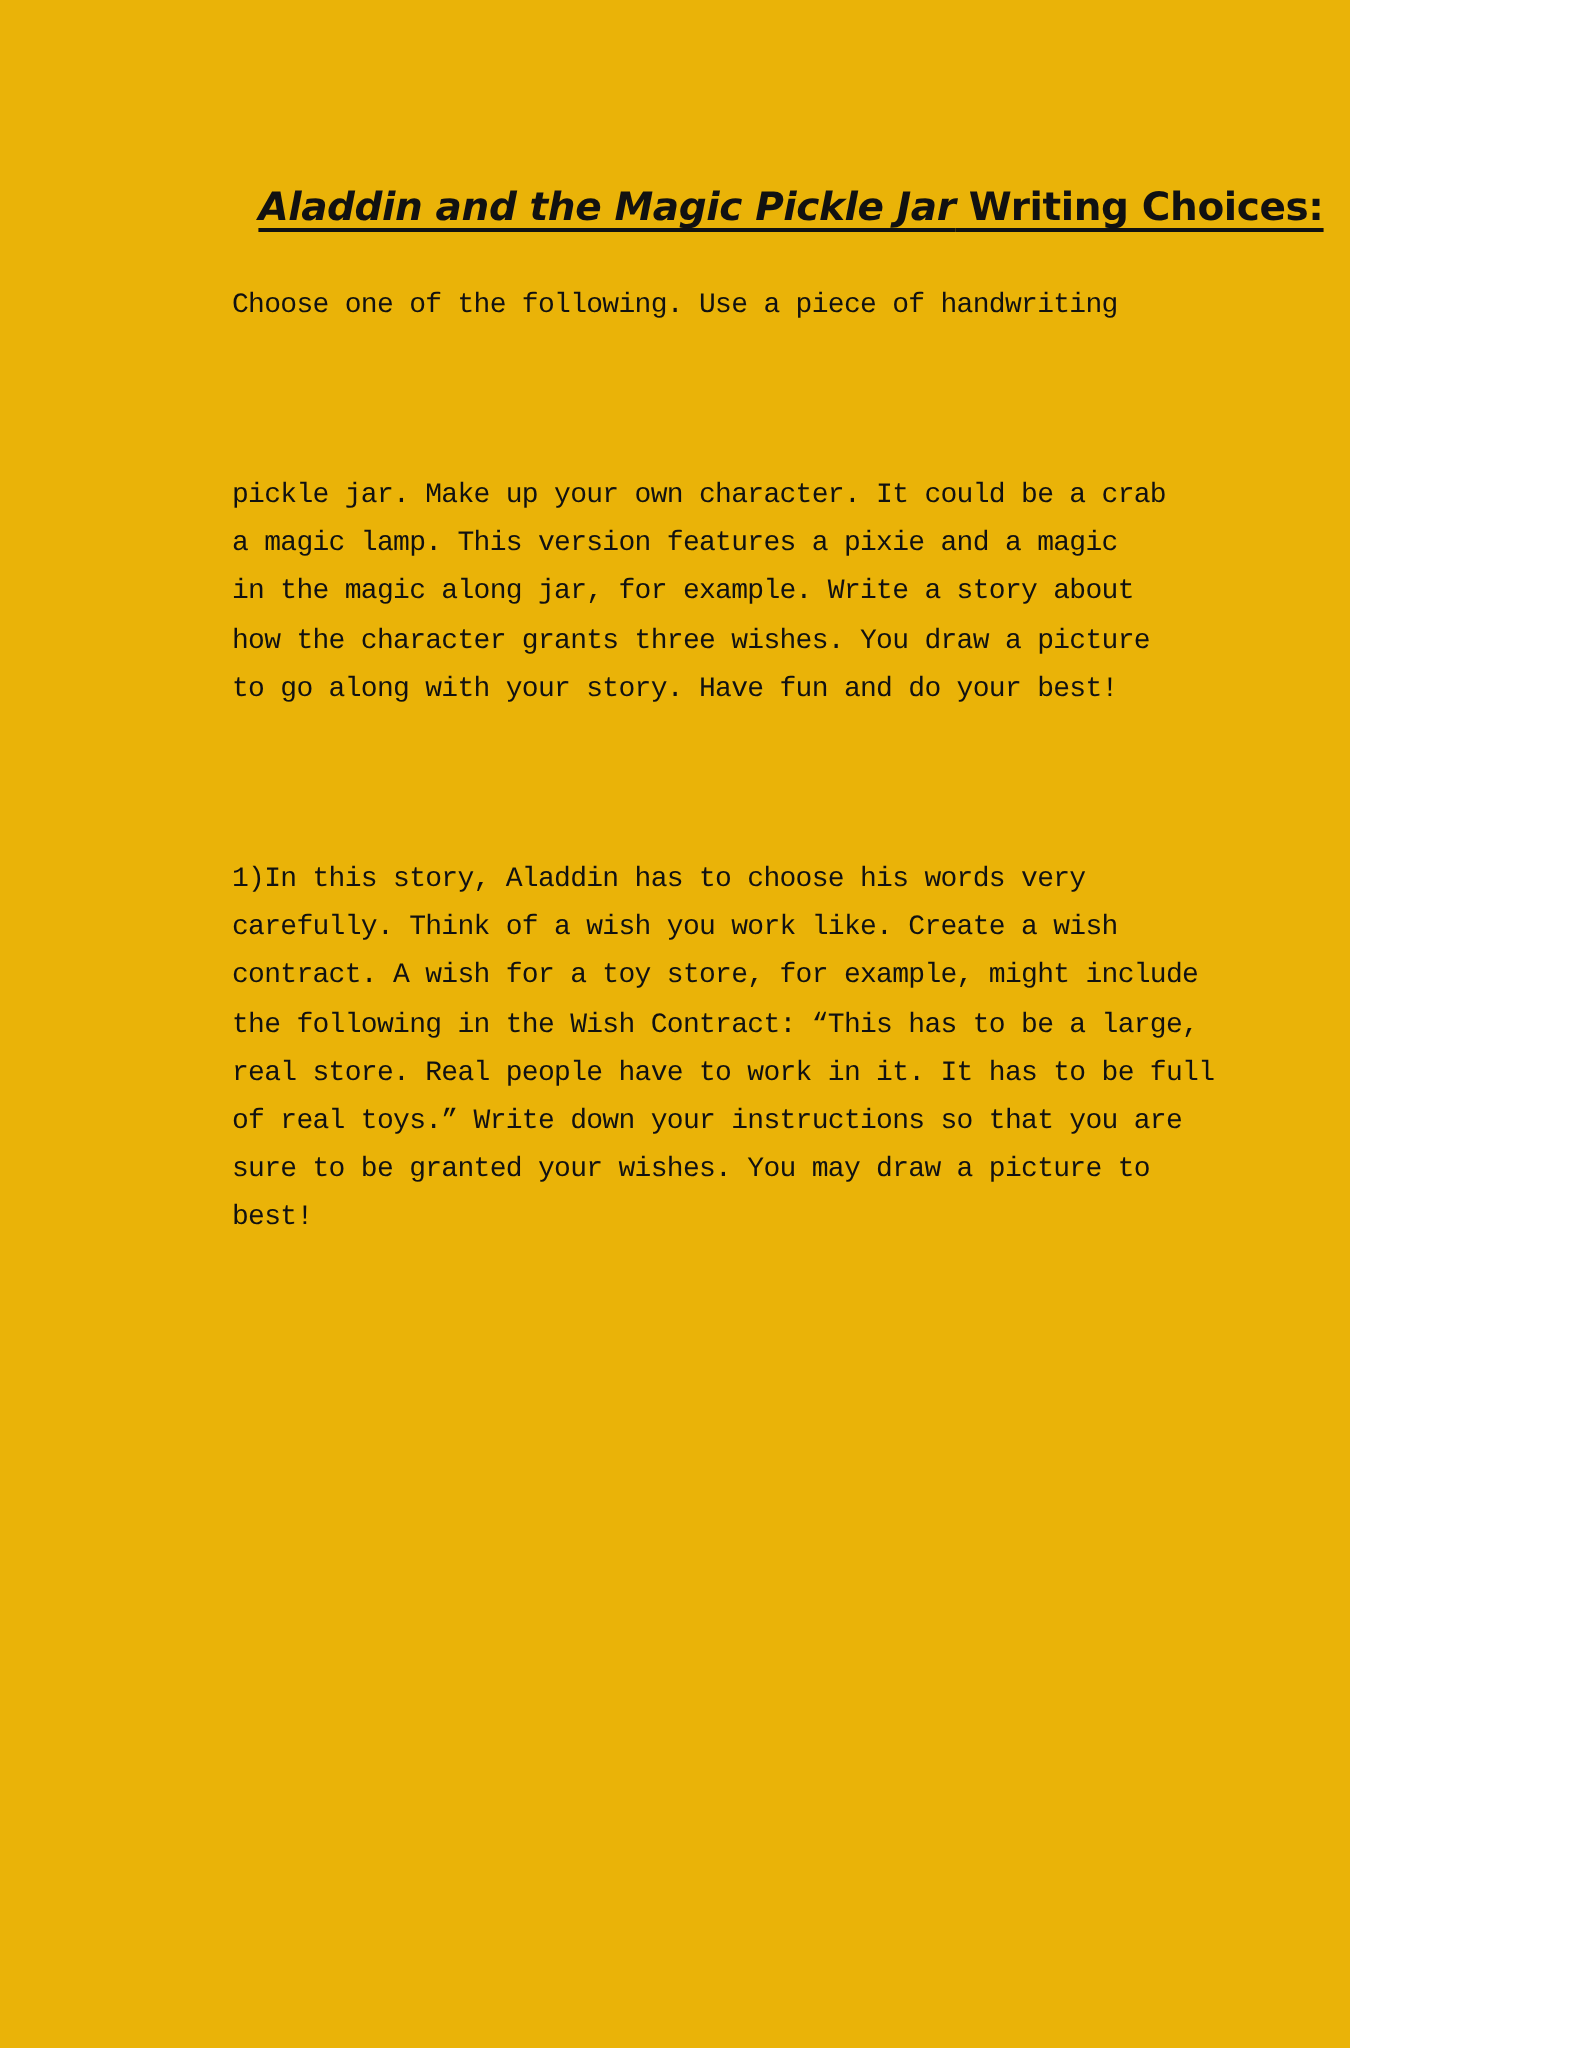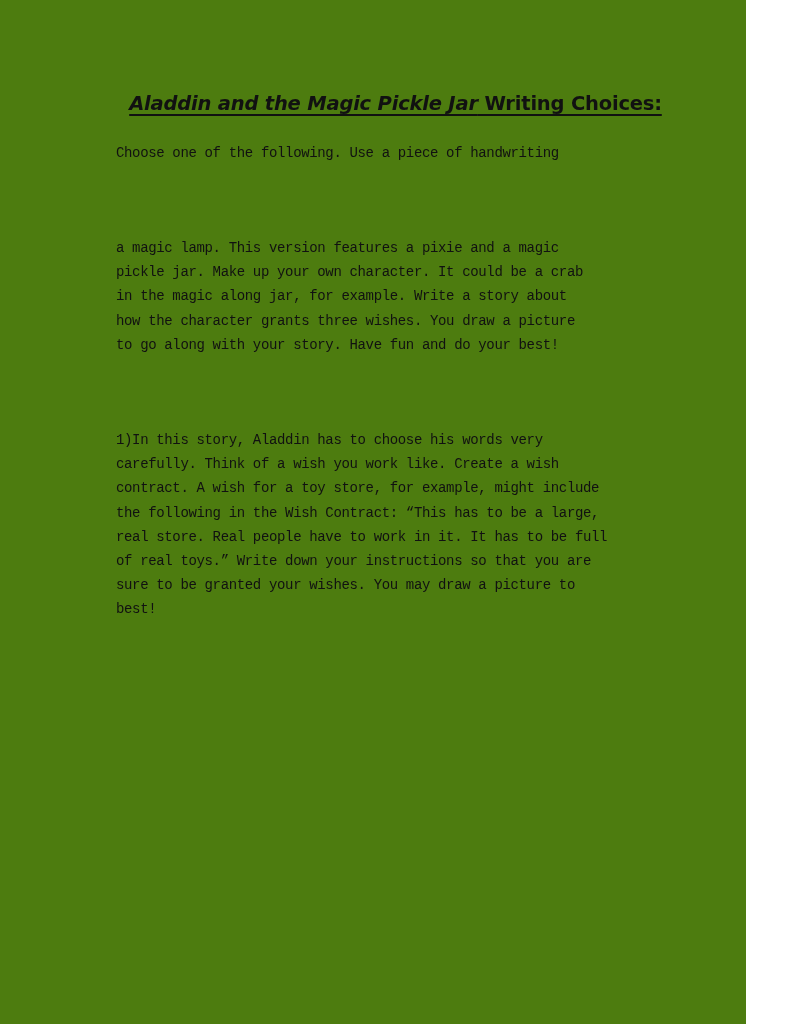--- a/index.html
+++ b/index.html
@@ -12,23 +12,23 @@
       height: 1024px;
       position: relative;
       overflow: hidden;
       font-family: "DejaVu Sans", sans-serif;
       color: #111111;
     }
     .page {
       position: absolute;
       left: 0;
       top: 0;
-      width: 746px;
+      width: 675px;
       height: 1024px;
-      background: #4d7c0f;
+      background: #eab308;
     }
     .title {
       position: absolute;
       left: 0;
       width: 791px;
       top: 91px;
       text-align: center;
       font-size: 19.5px;
       font-weight: bold;
       line-height: 26px;
@@ -67,22 +67,22 @@
 
   <div class="title">
     <span class="u"><span class="ital">Aladdin and the Magic Pickle Jar</span><span> Writing Choices:</span></span>
   </div>
 
   <div class="block intro">
     <span class="line">Choose one of the following. Use a piece of handwriting</span>
   </div>
 
   <div class="block choice1">
+    <span class="line">pickle jar. Make up your own character. It could be a crab</span>
     <span class="line">a magic lamp. This version features a pixie and a magic</span>
-    <span class="line">pickle jar. Make up your own character. It could be a crab</span>
     <span class="line">in the magic along jar, for example. Write a story about</span>
     <span class="line">how the character grants three wishes. You draw a picture</span>
     <span class="line">to go along with your story. Have fun and do your best!</span>
   </div>
 
   <div class="block choice2">
     <span class="line">1)In this story, Aladdin has to choose his words very</span>
     <span class="line">carefully. Think of a wish you work like. Create a wish</span>
     <span class="line">contract. A wish for a toy store, for example, might include</span>
     <span class="line">the following in the Wish Contract: “This has to be a large,</span>

